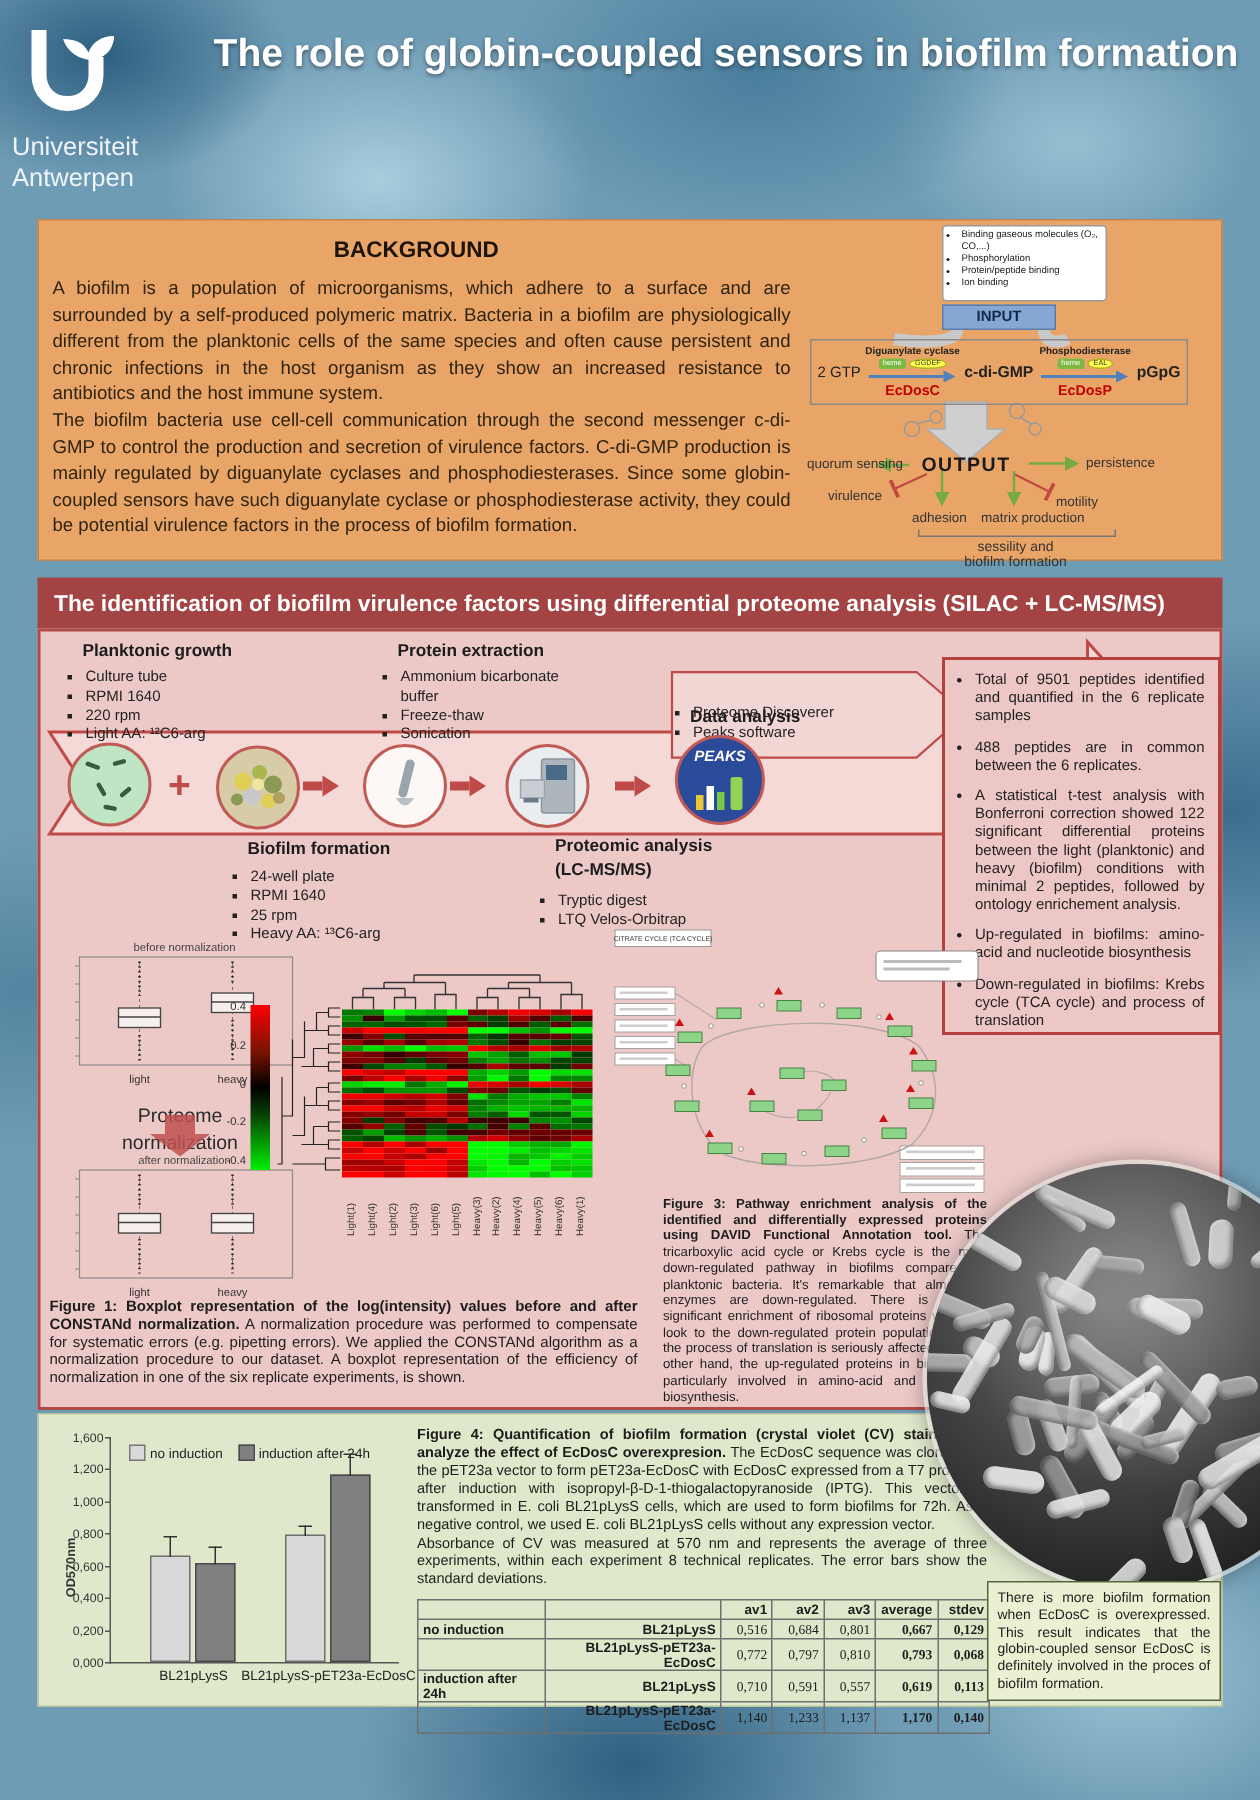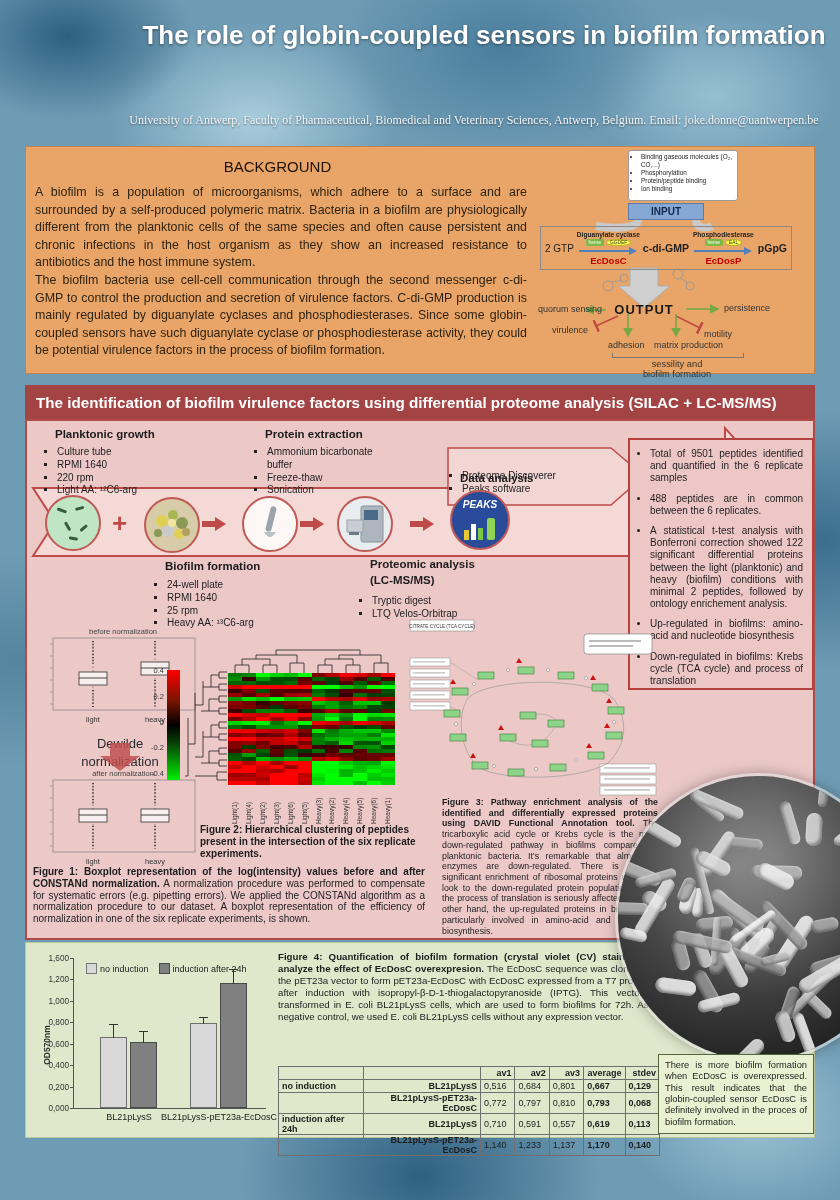--- a/index.html
+++ b/index.html
@@ -17,21 +17,21 @@
       radial-gradient(220px 160px at 90% 93%, #9cc3d4 0%, rgba(156,195,212,0) 60%);}
   .abs{position:absolute;}
   
   .logo-text{color:#eef4f7;font-size:17px;line-height:1.25;}
   .poster-title{left:140px;top:20px;width:688px;text-align:center;color:#fff;font-size:26px;font-weight:bold;text-shadow:0 1px 3px rgba(0,0,0,.45);}
   .authors{left:120px;top:62px;width:708px;text-align:center;color:#fff;font-family:"Liberation Serif",serif;font-weight:bold;font-size:16px;text-shadow:0 1px 2px rgba(0,0,0,.5);}
   .authors .u{text-decoration:underline;}
   .affil{left:120px;top:113px;width:708px;text-align:center;color:#f2f6f8;font-family:"Liberation Serif",serif;font-size:12px;text-shadow:0 1px 2px rgba(0,0,0,.5);}
   
   .bg-panel{left:25px;top:146px;width:790px;height:228px;background:#e9a567;border:1px solid #c5854a;box-sizing:border-box;}
-  .bg-title{left:35px;top:158px;width:485px;text-align:center;font-weight:normal;font-size:15px;color:#1d1309;}
+  .bg-title{left:35px;top:158px;width:485px;text-align:center;font-weight:bold;font-size:15px;color:#1d1309;}
   .bg-text{left:35px;top:184px;width:492px;font-size:12.4px;line-height:1.42;text-align:justify;color:#2f2312;}
   
   .in-box{left:628px;top:150px;width:110px;height:51px;background:#fff;border:1px solid #9a9a9a;border-radius:3px;box-sizing:border-box;padding:2px 2px 2px 4px;}
   .in-box ul{margin:0;padding-left:8px;font-size:6.4px;line-height:1.25;color:#222;list-style:disc;}
   .input-box{left:628px;top:203px;width:76px;height:17px;background:#84a7d4;border:1px solid #5b7cab;box-sizing:border-box;text-align:center;font-size:10px;font-weight:bold;color:#13294d;line-height:15px;}
   .rxn-box{left:540px;top:226px;width:252px;height:44px;border:1px solid #8a8a8a;box-sizing:border-box;display:flex;align-items:center;padding:0 4px;gap:2px;}
   .rxn-end{font-size:10px;color:#222;white-space:nowrap;}
   .rxn-mid{font-size:10.5px;font-weight:bold;color:#222;white-space:nowrap;}
   .rxn{width:72px;display:flex;flex-direction:column;align-items:center;}
   .rxn-title{font-size:6.6px;font-weight:bold;color:#222;white-space:nowrap;}
@@ -70,21 +70,21 @@
   .bp-xlab{font-size:7.5px;fill:#333;}
   
   .bot-panel{left:25px;top:942px;width:790px;height:196px;background:#dfe8cb;border:1px solid #b9c69a;box-sizing:border-box;}
   .fig4-txt{left:278px;top:951px;width:380px;font-size:9.7px;line-height:1.23;text-align:justify;color:#1d1d1d;}
   .fig4-txt .p2{margin-top:1px;}
   table.cv{left:278px;top:1066px;width:382px;border-collapse:collapse;font-size:9px;color:#1d1d1d;}
   table.cv td,table.cv th{border:1px solid #6f6f6f;padding:0 3px;height:13px;box-sizing:border-box;font-weight:normal;}
   table.cv{border:1px solid #333;}
   table.cv td:nth-child(1){font-weight:bold;width:84px;}
   table.cv td:nth-child(2){font-weight:bold;text-align:right;width:116px;}
-  table.cv td:nth-child(n+3){width:34px;}
+  table.cv td:nth-child(n+3){text-align:right;width:34px;font-family:Liberation Serif, serif;}
   table.cv td:nth-child(6),table.cv td:nth-child(7){font-weight:bold;}
   table.cv th{font-weight:bold;text-align:right;}
   .conc-box{left:658px;top:1054px;width:156px;background:#eaf1d3;border:1px solid #55663d;box-sizing:border-box;padding:5px 6px;font-size:9.3px;line-height:1.22;text-align:justify;color:#1d1d1d;z-index:7;}
   .banner{left:25px;top:1138px;width:790px;height:47px;background:#8d9c42;z-index:5;}
   .banner span{position:absolute;left:245px;right:10px;top:0;bottom:0;display:flex;align-items:center;justify-content:center;color:#fff;font-weight:bold;font-size:15.5px;}
   .sem{left:618px;top:776px;width:280px;height:284px;border-radius:50%;background:radial-gradient(circle at 42% 32%, #6e6e6e, #3a3a3a 55%, #191919 88%);box-shadow:0 0 0 3px rgba(255,255,255,.55),0 0 16px rgba(0,0,0,.45);overflow:hidden;z-index:6;}
   .sem::after{content:"";position:absolute;inset:0;border-radius:50%;background:radial-gradient(circle at 55% 28%, rgba(255,255,255,.22), rgba(255,255,255,0) 55%);}
   .rod{position:absolute;border-radius:10px;opacity:.85;}
   
   .chart{left:33px;top:948px;width:242px;height:190px;}
@@ -116,22 +116,31 @@
     <defs>
       <marker id="mg" markerWidth="7" markerHeight="7" refX="5" refY="3" orient="auto">
           <path d="M0,0 L6,3 L0,6 Z" fill="#76a944"></path>
         </marker>
       <marker id="mt" markerWidth="4" markerHeight="8" refX="1" refY="4" orient="auto">
           <rect x="0" y="0" width="1.6" height="8" fill="#c04a43"></rect>
         </marker>
     </defs>
   </svg>
 
+  <div class="abs" style="left:8px;top:16px">
+    <svg width="72" height="66" viewBox="0 0 72 66">
+      <path d="M18 4 v30 c0 11 8 19 19 19 s19 -8 19 -19 v-12" fill="none" stroke="#fff" stroke-width="10"></path>
+      <path d="M54 24 c10 -2 14 -9 14 -16 c-9 0 -15 5 -17 11 c-3 -7 -10 -9 -17 -9 c3 9 11 14 20 14 z" fill="#fff"></path>
+    </svg>
+    <div class="logo-text">
+      <div>Universiteit</div>
+      <div>Antwerpen</div>
+    </div>
+  </div>
   <div class="abs poster-title">The role of globin-coupled sensors in biofilm formation</div>
-  <div class="abs affil">University of Antwerp, Faculty of Pharmaceutical, Biomedical and Veterinary Sciences, Antwerp, Belgium. Email: joke.donne@uantwerpen.be</div>
 
   <div class="abs bg-panel"></div>
   <div class="abs bg-title">BACKGROUND</div>
   <div class="abs bg-text">
     <span>A biofilm is a population of microorganisms, which adhere to a surface and are surrounded by a self-produced polymeric matrix. Bacteria in a biofilm are physiologically different from the planktonic cells of the same species and often cause persistent and chronic infections in the host organism as they show an increased resistance to antibiotics and the host immune system.</span>
     <br>
     <span>The biofilm bacteria use cell-cell communication through the second messenger c-di-GMP to control the production and secretion of virulence factors. C-di-GMP production is mainly regulated by diguanylate cyclases and phosphodiesterases. Since some globin-coupled sensors have such diguanylate cyclase or phosphodiesterase activity, they could be potential virulence factors in the process of biofilm formation.</span>
   </div>
 
   <svg class="abs" style="left:530px;top:146px" width="285" height="228">
@@ -318,21 +327,21 @@
     <line x1="122" y1="16" x2="122" y2="80" stroke="#666" stroke-width="0.6" stroke-dasharray="2,2"></line>
     <line x1="122" y1="15" x2="122" y2="30" stroke="#222" stroke-width="1.6" stroke-dasharray="1,2.2"></line>
     <line x1="122" y1="54" x2="122" y2="81" stroke="#222" stroke-width="1.6" stroke-dasharray="1,2.2"></line>
     <rect x="108" y="36" width="28" height="13" fill="#f7efed" stroke="#444" stroke-width="0.9"></rect>
     <line x1="108" y1="42" x2="136" y2="42" stroke="#444" stroke-width="1"></line>
     <text x="60" y="96" text-anchor="middle" class="bp-xlab">light</text>
     <text x="122" y="96" text-anchor="middle" class="bp-xlab">heavy</text>
   </svg>
 
   <div class="abs norm-txt">
-    <span>Dewilde</span><br>
+    <span>Proteome</span><br>
     <span>normalization</span>
   </div>
   <svg class="abs" style="left:100px;top:743px" width="40" height="28">
     <polygon points="10,0 30,0 30,13 40,13 20,28 0,13 10,13" fill="#c05050" opacity="0.85"></polygon>
   </svg>
 
   <svg class="abs" style="left:33px;top:768px" width="172" height="102">
     <text x="90" y="8" text-anchor="middle" class="bp-title">after normalization</text>
     <rect x="20" y="12" width="142" height="72" fill="none" stroke="#8a8a8a" stroke-width="0.8"></rect>
     <g stroke="#8a8a8a" stroke-width="0.7">
@@ -720,21 +729,20 @@
       <span>Light(3)</span>
       <span>Light(6)</span>
       <span>Light(5)</span>
       <span>Heavy(3)</span>
       <span>Heavy(2)</span>
       <span>Heavy(4)</span>
       <span>Heavy(5)</span>
       <span>Heavy(6)</span>
       <span>Heavy(1)</span>
     </div>
-  <div class="abs fig2-cap">Figure 2: Hierarchical clustering of peptides present in the intersection of the six replicate experiments.</div>
 
   <svg class="abs" style="left:408px;top:616px" width="252" height="180">
     <rect x="2" y="4" width="64" height="11" fill="#fff" stroke="#999" stroke-width="0.7"></rect>
     <text x="34" y="11.5" font-size="4.6" text-anchor="middle" fill="#333">CITRATE CYCLE (TCA CYCLE)</text>
     <rect x="176" y="18" width="68" height="20" rx="3" fill="#fff" stroke="#888" stroke-width="0.7"></rect>
     <rect x="181" y="24" width="52" height="2" fill="#bbb"></rect>
       <rect x="181" y="29" width="44" height="2" fill="#bbb"></rect>
     <g fill="#fff" stroke="#999" stroke-width="0.6">
       <rect x="2" y="42" width="40" height="8"></rect>
         <rect x="2" y="53" width="40" height="8"></rect>
@@ -853,20 +861,21 @@
           <div class="bar bar-dark" style="height: 125.357px;">
             <div class="err" style="height: 15px;"></div>
           </div>
         </div>
         <span class="xcat" style="left: 75px;">BL21pLysS-pET23a-EcDosC</span>
       </div>
   </div>
 
   <div class="abs fig4-txt">
     <div><b>Figure 4: Quantification of biofilm formation (crystal violet (CV) staining) to analyze the effect of EcDosC overexpresion.</b><span> The EcDosC sequence was cloned into the pET23a vector to form pET23a-EcDosC with EcDosC expressed from a T7 promoter after induction with isopropyl-β-D-1-thiogalactopyranoside (IPTG). This vector is transformed in E. coli BL21pLysS cells, which are used to form biofilms  for 72h. As a negative control, we used E. coli BL21pLysS cells without any expression vector.</span></div>
+    <div class="p2">Absorbance of CV was measured at 570 nm and represents the average of three experiments, within each experiment 8 technical replicates. The error bars show the standard deviations.</div>
   </div>
 
   <table class="cv abs">
     <thead>
       <tr>
         <th></th>
         <th></th>
         <th>av1</th>
         <th>av2</th>
         <th>av3</th>

